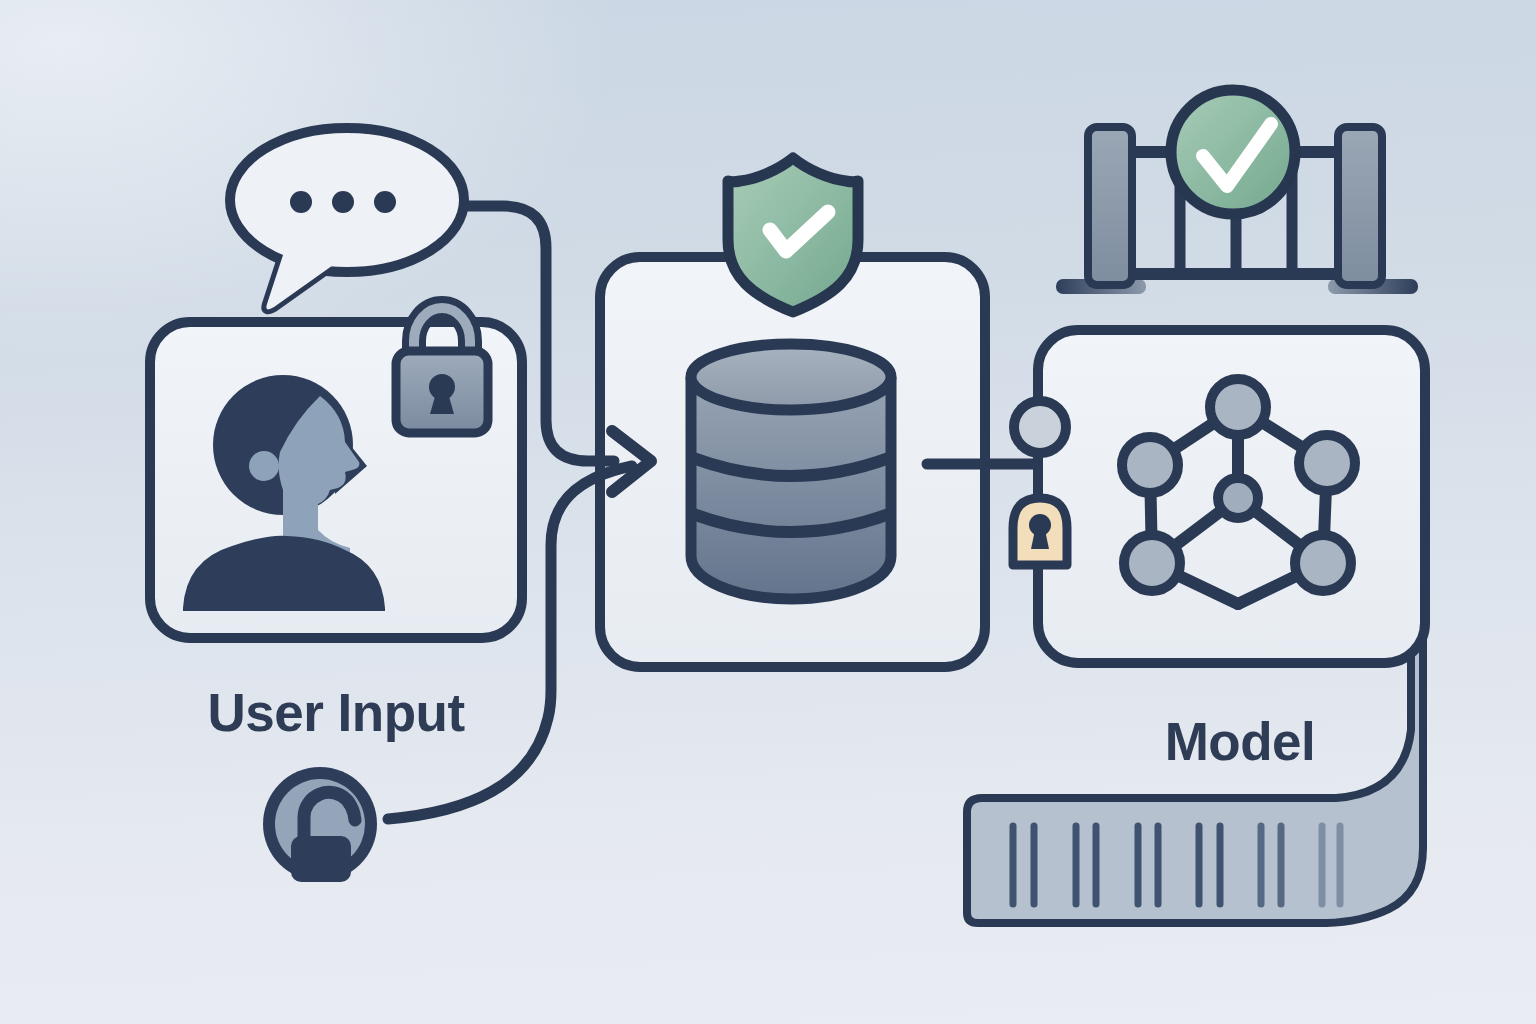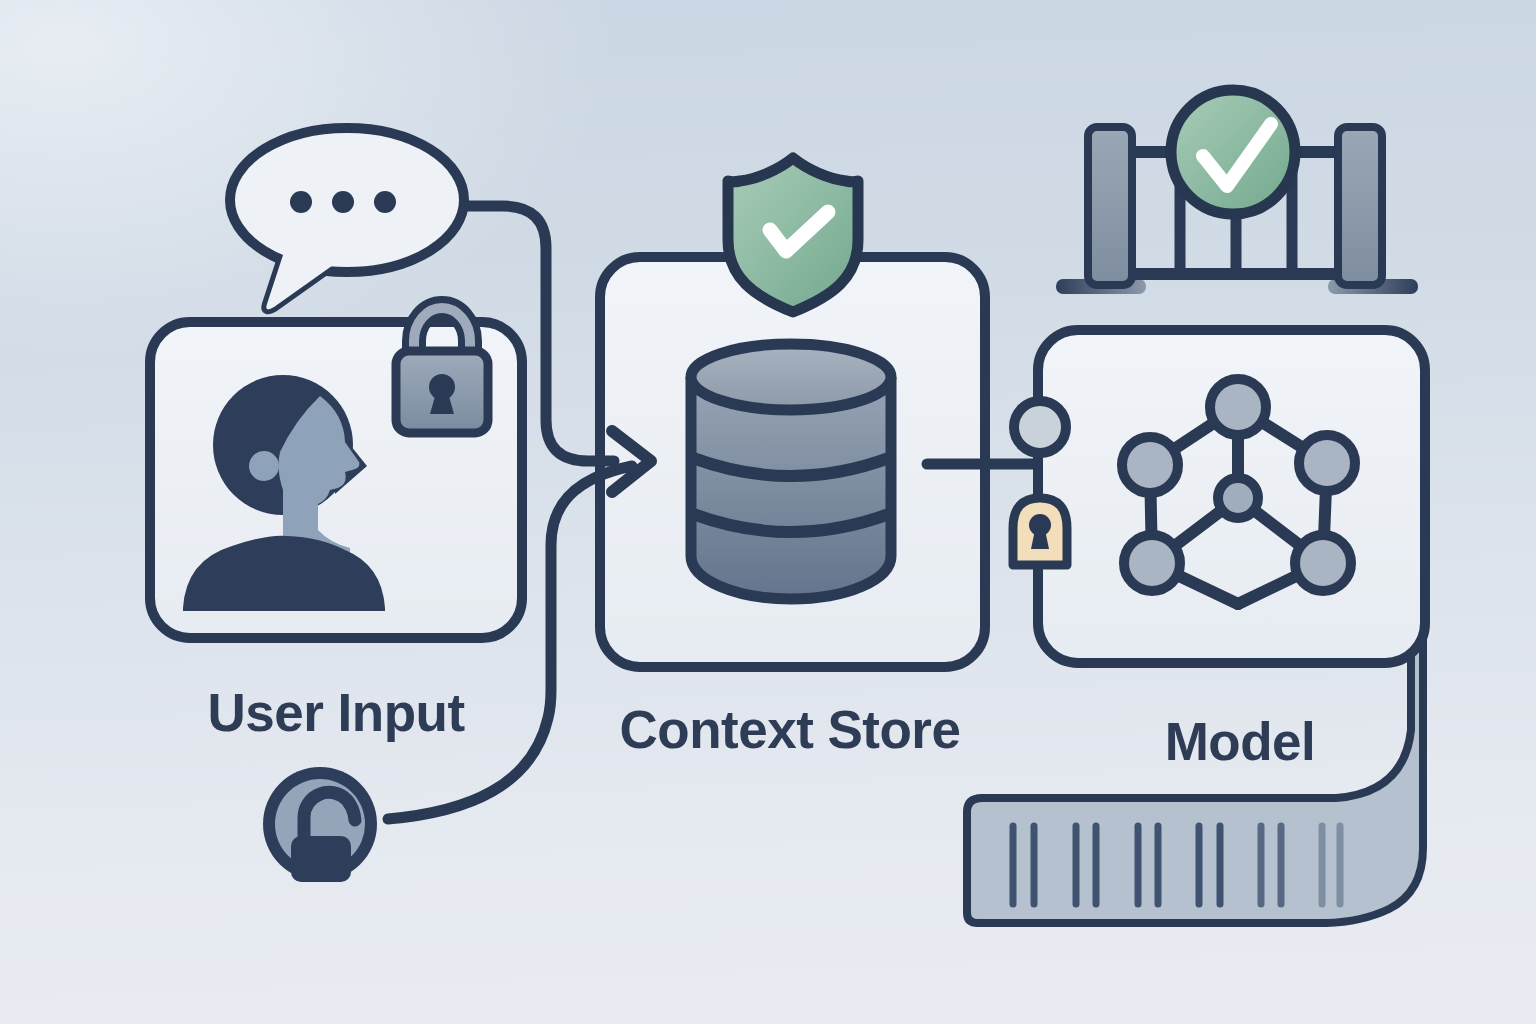--- a/index.html
+++ b/index.html
@@ -180,16 +180,15 @@
 
   <g>
     <circle cx="320" cy="824" r="57" fill="#2e3e5a"></circle>
     <circle cx="320" cy="824" r="45" fill="#94a5ba"></circle>
     <path d="M 304 838 L 304 817 A 25 25 0 0 1 347 800 Q 352 806 354 814 L 355 820" fill="none" stroke="#2e3e5a" stroke-width="13" stroke-linecap="round"></path>
     <rect x="291" y="836" width="60" height="46" rx="10" fill="#2e3e5a"></rect>
   </g>
 </svg>
 
 <div class="label label-user">User Input</div>
-<div class="label label-cs">Context Store</div>
 <div class="label label-model">Model</div>
 
 </div>
 
 </body></html>

